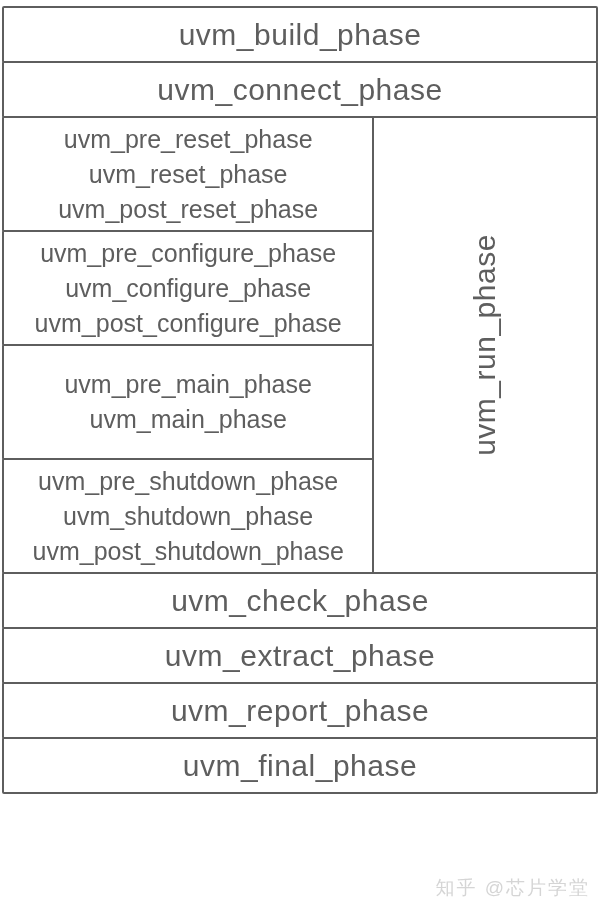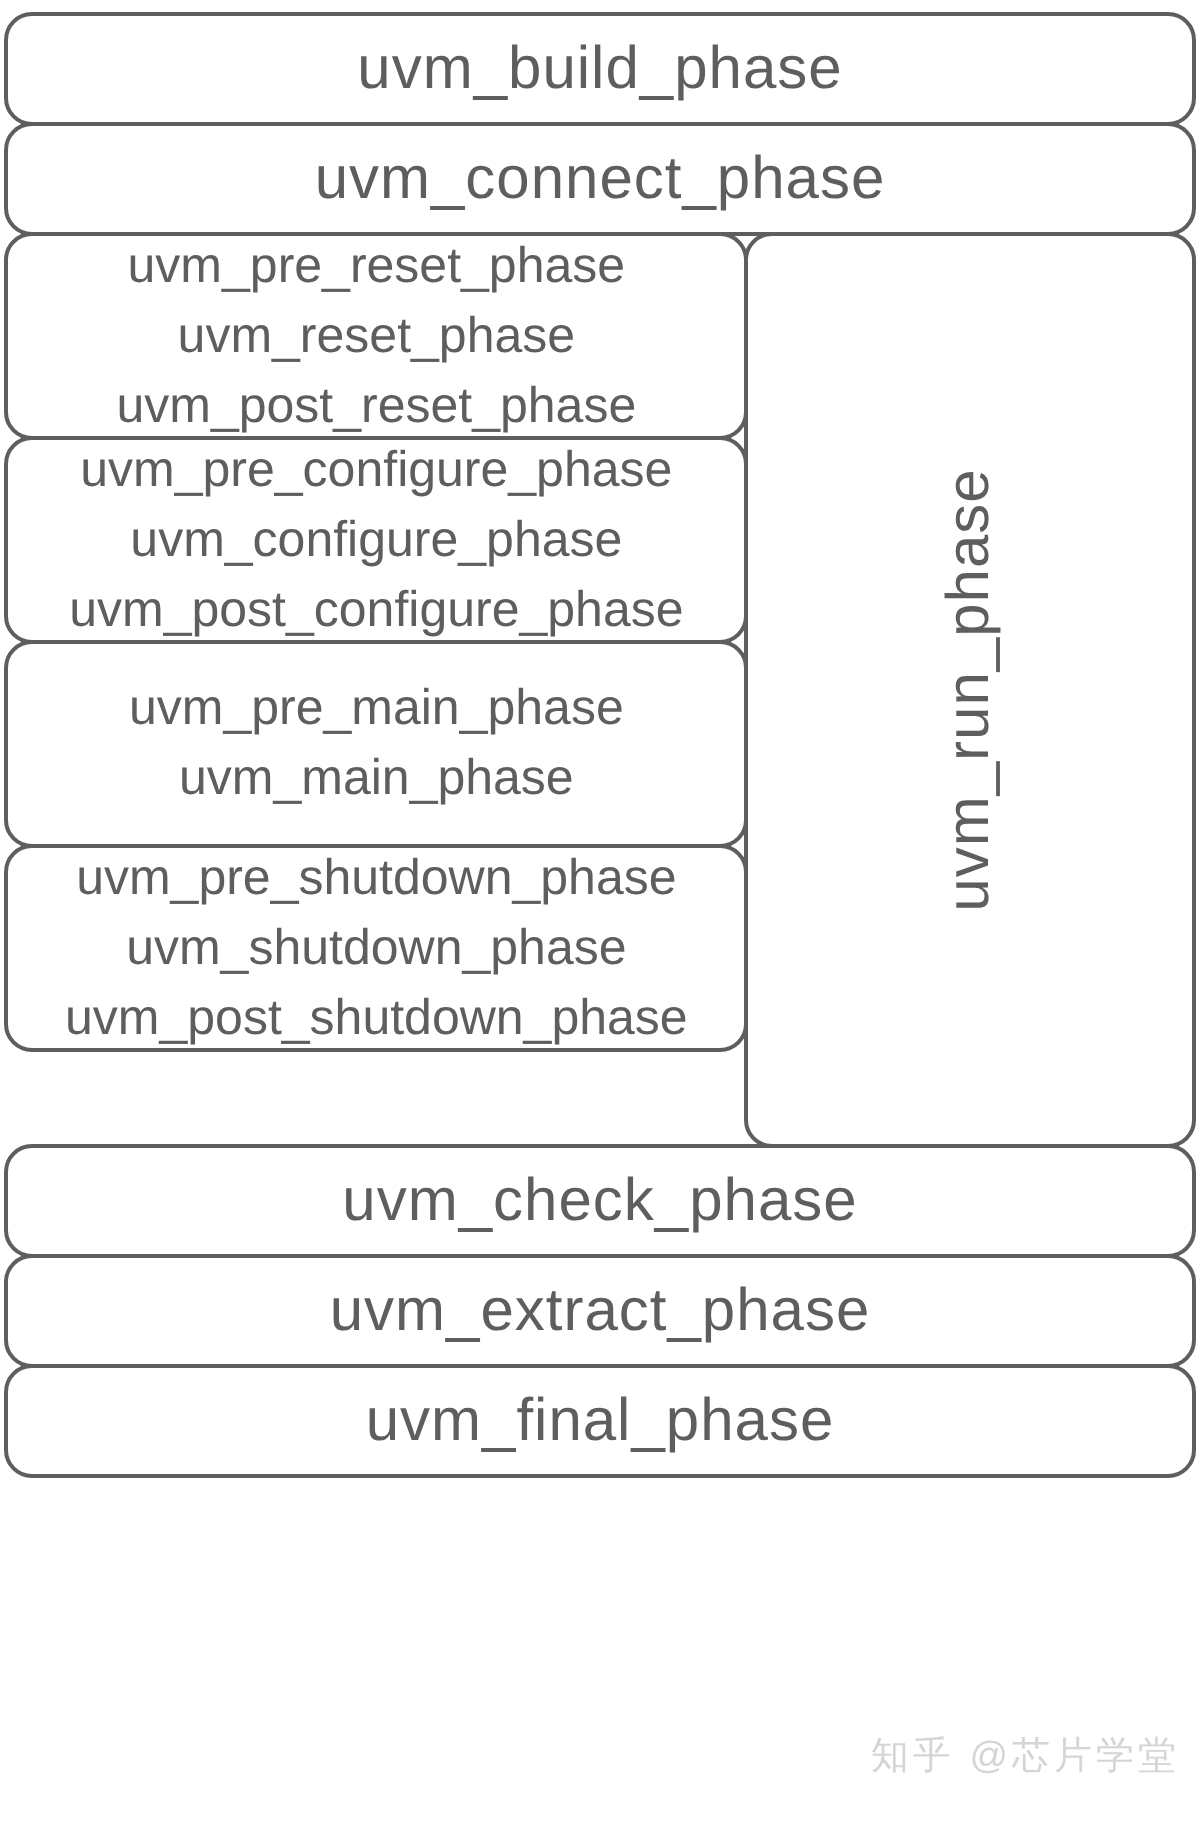--- a/index.html
+++ b/index.html
@@ -17,21 +17,21 @@
   }
   .stack {
     position: absolute;
     top: 6px;
     left: 2px;
     right: 2px;
   }
   .pbox {
     box-sizing: border-box;
     border: 2px solid #5e5e5e;
-    border-radius: 14px;
+    border-radius: 2px;
     background: #ffffff;
     display: flex;
     align-items: center;
     justify-content: center;
     color: #5e5e5e;
   }
   .single {
     height: 57px;
     margin-top: -2px;
     font-size: 30px;
@@ -42,21 +42,21 @@
     display: flex;
     margin-top: -2px;
     align-items: stretch;
   }
   .run-left {
     width: 512px;
     display: flex;
     flex-direction: column;
   }
   .group {
-    height: 104px;
+    height: 116px;
     margin-top: -2px;
     flex-direction: column;
     justify-content: center;
     font-size: 25px;
     line-height: 35px;
     text-align: center;
   }
   .group:first-child { margin-top: 0; }
   .run-label-box {
     flex: 1;
@@ -66,21 +66,21 @@
   .vtext {
     transform: rotate(-90deg);
     white-space: nowrap;
     font-size: 30px;
     letter-spacing: 0.5px;
     color: #5e5e5e;
   }
   .watermark {
     position: absolute;
     right: 10px;
-    bottom: 22px;
+    bottom: 12px;
     font-size: 19px;
     letter-spacing: 2px;
     color: #d5d5d5;
     text-shadow: 0 1px 0 rgba(255,255,255,0.9);
     pointer-events: none;
   }
 </style>
 </head>
 <body>
 
@@ -126,19 +126,22 @@
       </div>
     </div>
 
     <div class="pbox single">
       <span>uvm_check_phase</span>
     </div>
     <div class="pbox single">
       <span>uvm_extract_phase</span>
     </div>
     <div class="pbox single">
+      <span>uvm_report_phase</span>
+    </div>
+    <div class="pbox single">
       <span>uvm_final_phase</span>
     </div>
 
   </div>
 
   <div class="watermark">知乎 @芯片学堂</div>
 </div>
 
 </body></html>

